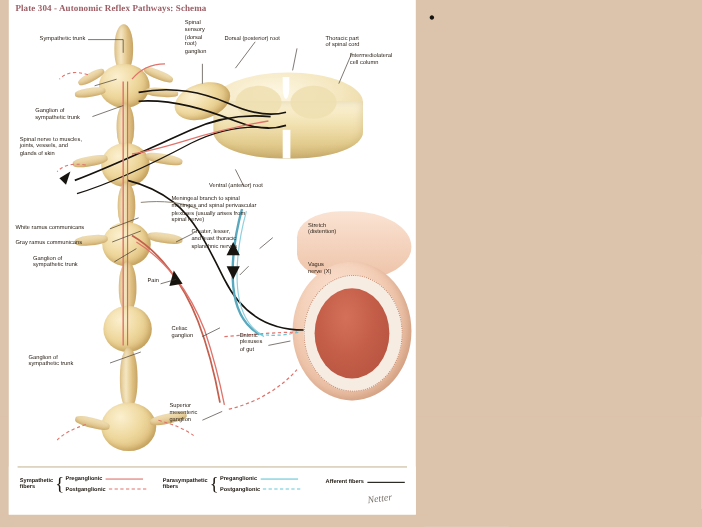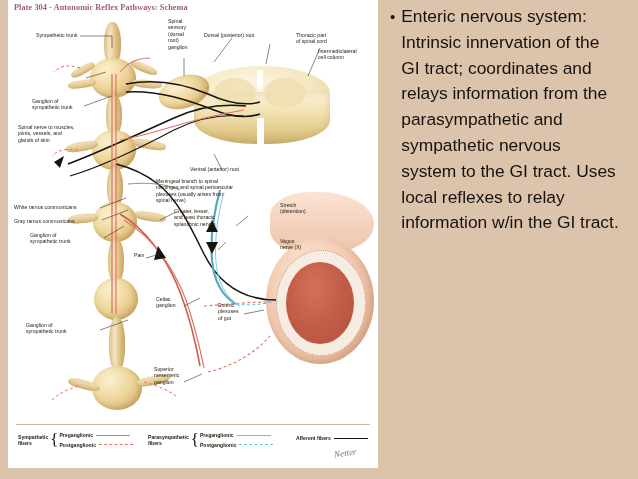--- a/index.html
+++ b/index.html
@@ -395,17 +395,16 @@
     </div>
 
     <div id="signature">Netter</div>
   </div>
 
   <div id="bottom-strip"></div>
 
   <div id="text-panel">
     <div id="bullet-row">
       <div id="bullet-dot">•</div>
-      <div id="bullet-text">Enteric nervous system: Intrinsic innervation of the GI tract; coordinates and relays information from the parasympathetic and sympathetic nervous system to the GI tract. Uses local reflexes to relay information w/in the GI tract.</div>
     </div>
   </div>
 
 </div>
 
 </body></html>

